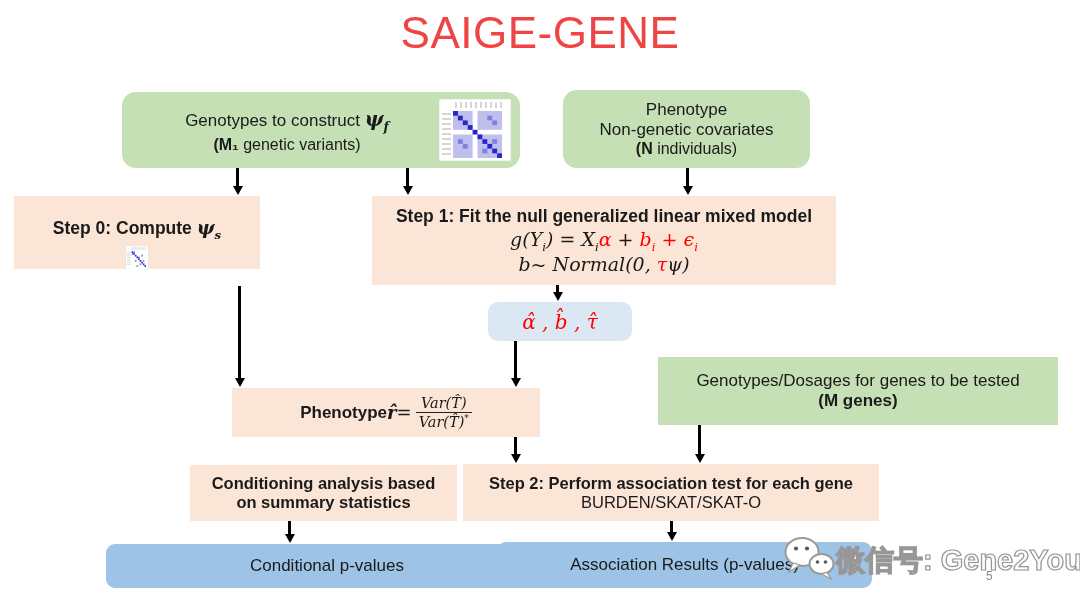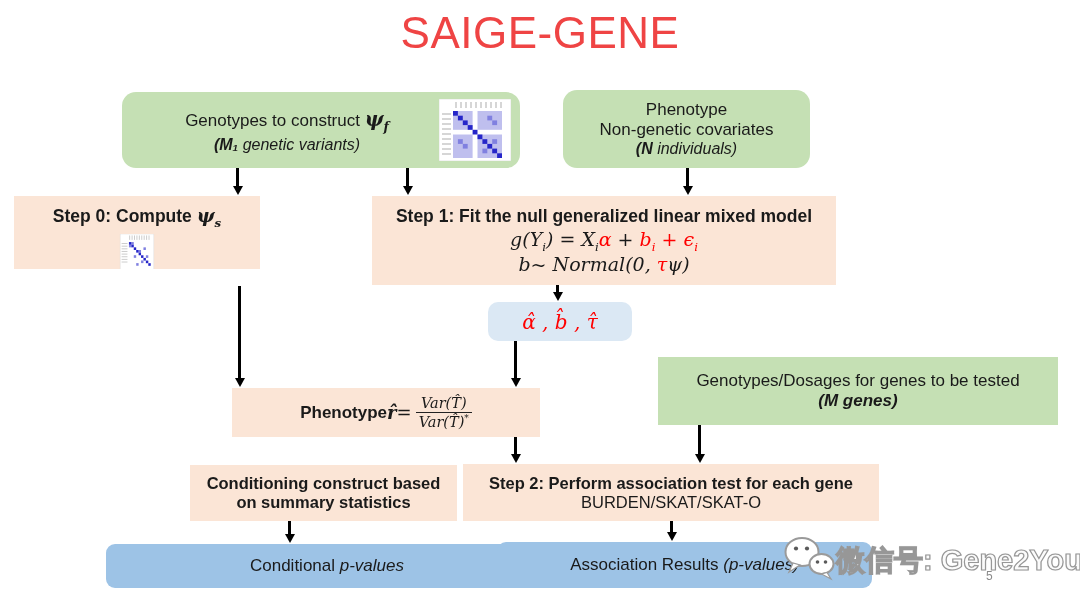--- a/index.html
+++ b/index.html
@@ -10,21 +10,21 @@
            font-size:44px; font-weight:300; letter-spacing:0.5px; color:#ef4444; }
 
   .box { position:absolute; box-sizing:border-box; display:flex; flex-direction:column;
          justify-content:center; align-items:center; text-align:center; }
   .green { background:#c5e0b4; border-radius:14px; }
   .peach { background:#fbe5d6; }
   .lblue { background:#dbe8f4; border-radius:10px; }
   .blue  { background:#9dc3e6; border-radius:9px; }
 
   .b { font-weight:bold; }
-  .it { font-style:italic; }
+  .it { }
   .math { font-family:"DejaVu Serif","Liberation Serif",serif; font-style:italic; }
   .red { color:#ff0000; }
   .small-gap { margin-top:2px; }
 
   .arrow { position:absolute; width:3px; background:#000; }
   .arrow::after { content:""; position:absolute; left:50%; transform:translateX(-50%);
                   bottom:-8px; border-left:5.5px solid transparent;
                   border-right:5.5px solid transparent; border-top:9px solid #000; }
 
   .frac { display:inline-block; vertical-align:middle; text-align:center;
@@ -106,21 +106,21 @@
   </div>
 
   <div class="box green" style="left:563px; top:90px; width:247px; height:78px;">
     <div style="font-size:17px;">Phenotype</div>
     <div style="font-size:17px;">Non-genetic covariates</div>
     <div class="it" style="font-size:16px;">
       <span class="b">(N</span><span> individuals)</span>
     </div>
   </div>
 
-  <div class="box peach" style="left:14px; top:196px; width:246px; height:73px; justify-content:flex-start; padding-top:8px;">
+  <div class="box peach" style="left:14px; top:196px; width:246px; height:73px; justify-content:flex-start; padding-top:20px;">
     <div class="b" style="font-size:17.5px;">
       <span>Step 0: Compute </span><span class="math b" style="font-size:19px;"><span>ψ</span><sub>s</sub></span>
     </div>
 
     <svg style="margin-top:4px;" width="46" height="48" viewBox="0 0 46 48">
       <rect x="0" y="0" width="46" height="48" fill="#ffffff" stroke="#d8d8d8" stroke-width="0.6"></rect>
       <g stroke="#8a8a8a" stroke-width="0.6">
         <line x1="13" y1="2" x2="13" y2="8"></line>
           <line x1="16.3" y1="2" x2="16.3" y2="8"></line>
           <line x1="19.6" y1="2" x2="19.6" y2="8"></line>
@@ -186,21 +186,21 @@
       <span class="den" style="display:block;"><span>Var(T̂)</span><sup>*</sup></span>
     </span>
   </div>
 
   <div class="box green" style="left:658px; top:357px; width:400px; height:68px; border-radius:0;">
     <div style="font-size:17px;">Genotypes/Dosages for genes to be tested</div>
     <div class="b it" style="font-size:17px;">(M genes)</div>
   </div>
 
   <div class="box peach" style="left:190px; top:465px; width:267px; height:56px;">
-    <div class="b" style="font-size:16.5px;">Conditioning construct based</div>
+    <div class="b" style="font-size:16.5px;">Conditioning analysis based</div>
     <div class="b" style="font-size:16.5px;">on summary statistics</div>
   </div>
 
   <div class="box peach" style="left:463px; top:464px; width:416px; height:57px;">
     <div class="b" style="font-size:16.5px;">Step 2: Perform association test for each gene</div>
     <div style="font-size:16.5px;">BURDEN/SKAT/SKAT-O</div>
   </div>
 
   <div class="box blue" style="left:106px; top:544px; width:442px; height:44px;">
     <div style="font-size:17px;">

